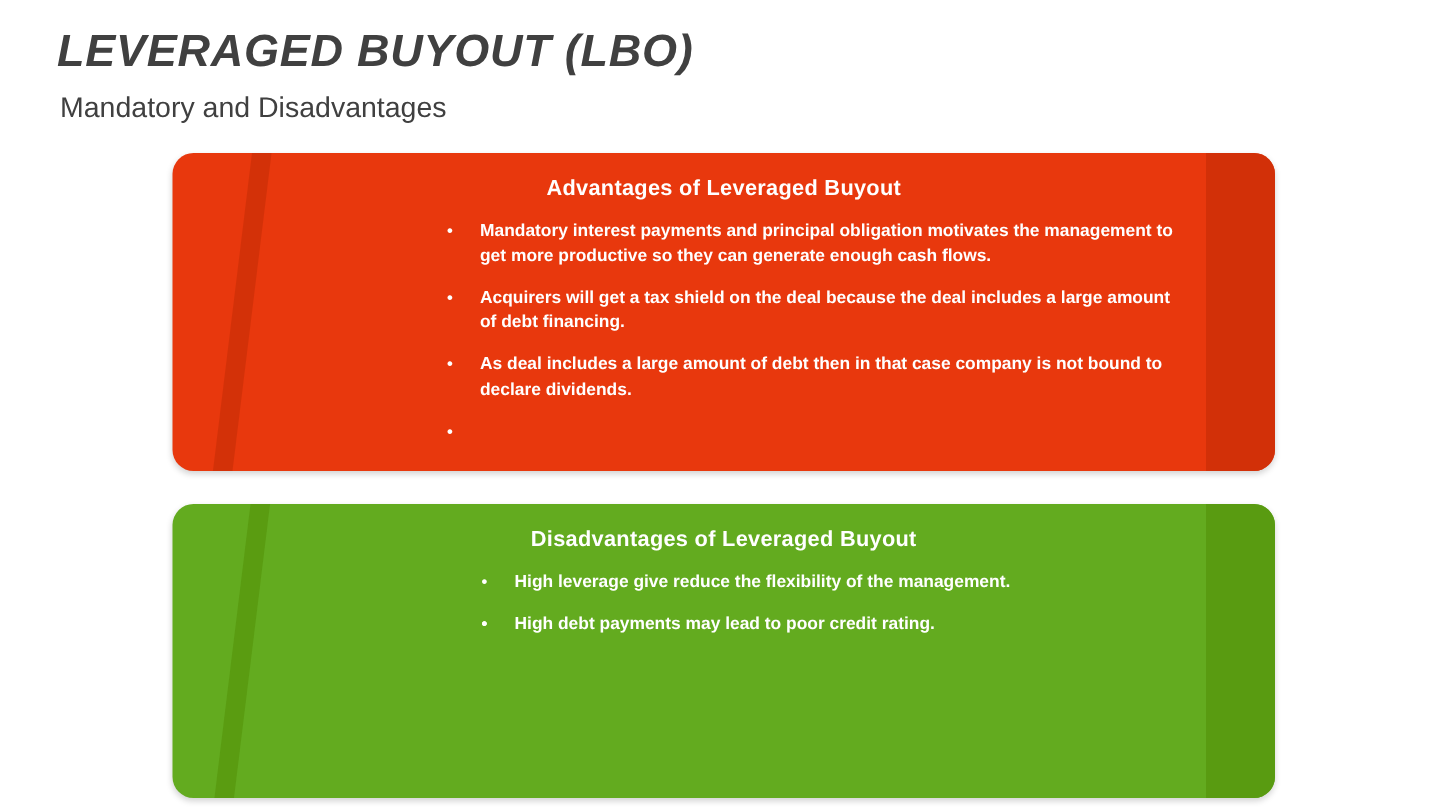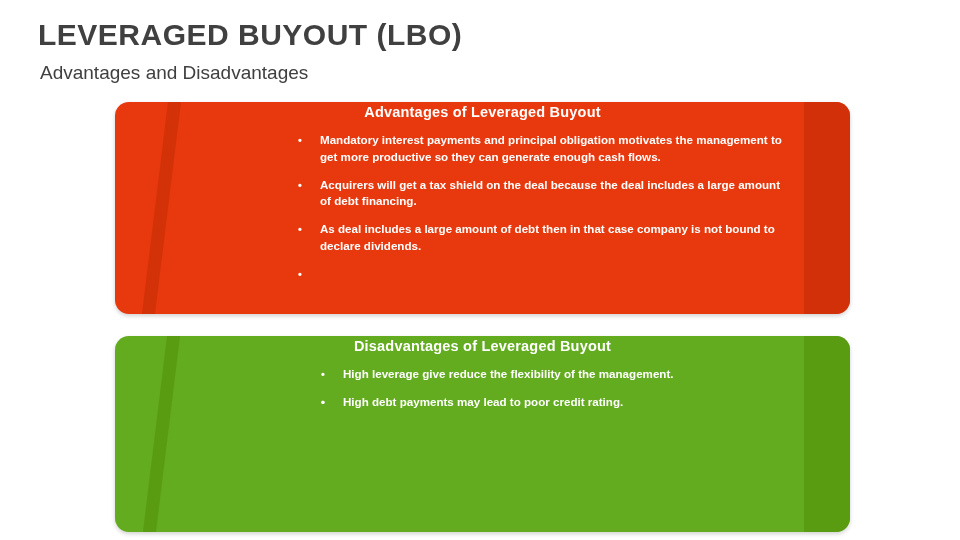--- a/index.html
+++ b/index.html
@@ -20,20 +20,21 @@
     background: #ffffff;
   }
   .title {
     position: absolute;
     left: 38px;
     top: 18px;
     font-size: 30px;
     font-weight: bold;
     color: #404040;
     letter-spacing: 0.5px;
+    font-style: italic;
   }
   .subtitle {
     position: absolute;
     left: 40px;
     top: 62px;
     font-size: 19px;
     color: #404040;
     font-weight: normal;
   }
   .card {
@@ -78,21 +79,21 @@
   .card-inner {
     position: relative;
     z-index: 3;
     padding: 0;
   }
   .card-heading {
     text-align: center;
     color: #ffffff;
     font-size: 14.5px;
     font-weight: bold;
-    margin-top: 2px;
+    margin-top: 16px;
     letter-spacing: 0.2px;
   }
   .bullets {
     margin: 12px 0 0 0;
     padding: 0;
     list-style: none;
   }
   .bullets li {
     position: relative;
     color: #ffffff;
@@ -110,21 +111,21 @@
     font-size: 11px;
     color: #ffffff;
   }
 </style>
 </head>
 <body>
 
 <div class="slide">
 
   <div class="title">LEVERAGED BUYOUT (LBO)</div>
-  <div class="subtitle">Advantages and Disadvantages</div>
+  <div class="subtitle">Mandatory and Disadvantages</div>
 
   <div class="card card-adv">
     <div class="stripe-slash"></div>
     <div class="stripe-right"></div>
     <div class="card-inner">
       <div class="card-heading">Advantages of Leveraged Buyout</div>
       <ul class="bullets">
         <li>
           <span class="dot">•</span>
           <span>Mandatory interest payments and principal obligation motivates the management to get more productive so they can generate enough cash flows.</span>

